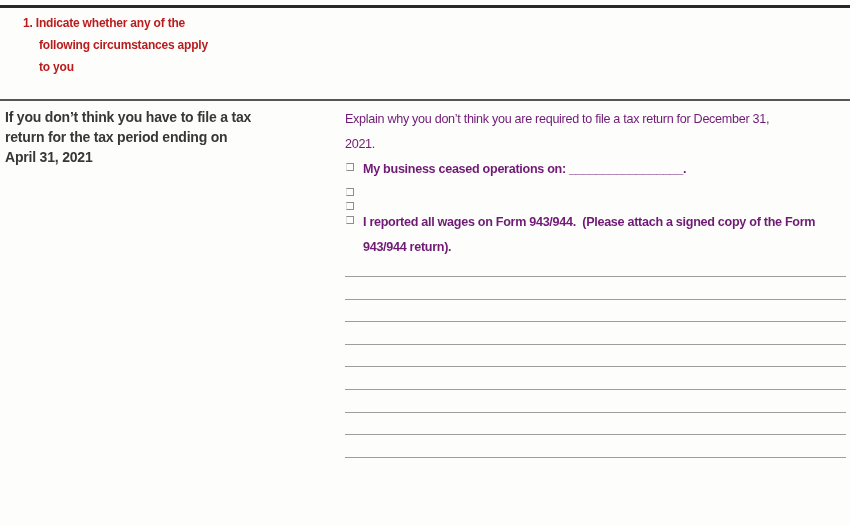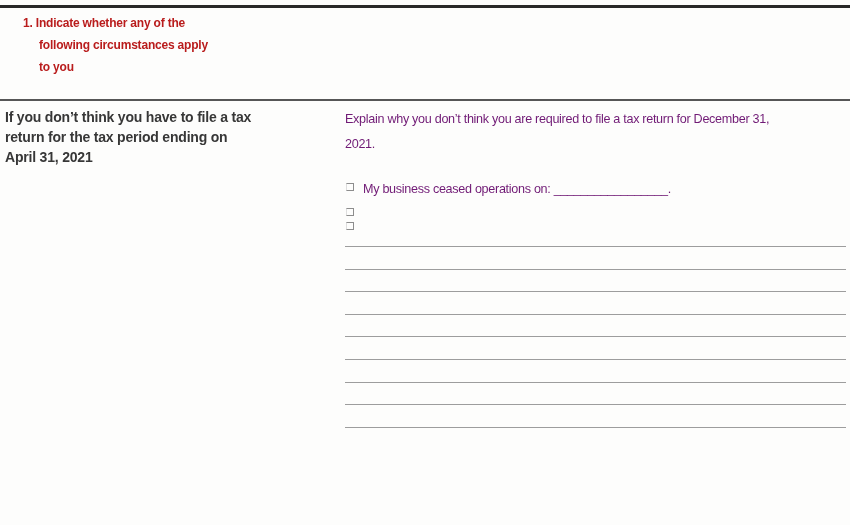--- a/index.html
+++ b/index.html
@@ -56,21 +56,21 @@
     padding-right: 4px;
     font-size: 12.6px;
     line-height: 25px;
     letter-spacing: -0.3px;
     color: #701a75;
   }
   .intro {
     white-space: pre;
   }
   .checkbox-list {
-    margin-top: 20px;
+    font-weight: bold;
   }
   .check-item {
     display: flex;
     align-items: flex-start;
   }
   .checkbox {
     flex: 0 0 auto;
     width: 8px;
     height: 8px;
     margin: 6px 9px 0 1px;
@@ -122,20 +122,25 @@
           <div class="check-item">
             <span class="checkbox"></span>
             <span class="check-label">My business ceased operations on: _________________.</span>
           </div>
           <div class="check-item">
             <span class="checkbox"></span>
           </div>
           <div class="check-item">
             <span class="checkbox"></span>
           </div>
+          <div class="check-item">
+            <span class="checkbox"></span>
+            <span class="check-label">I reported all wages on Form 943/944.  (Please attach a signed copy of the Form
+943/944 return).</span>
+          </div>
         </div>
 
       <div class="writing-lines">
           <div class="blank-line"></div>
           <div class="blank-line"></div>
           <div class="blank-line"></div>
           <div class="blank-line"></div>
           <div class="blank-line"></div>
           <div class="blank-line"></div>
           <div class="blank-line"></div>

